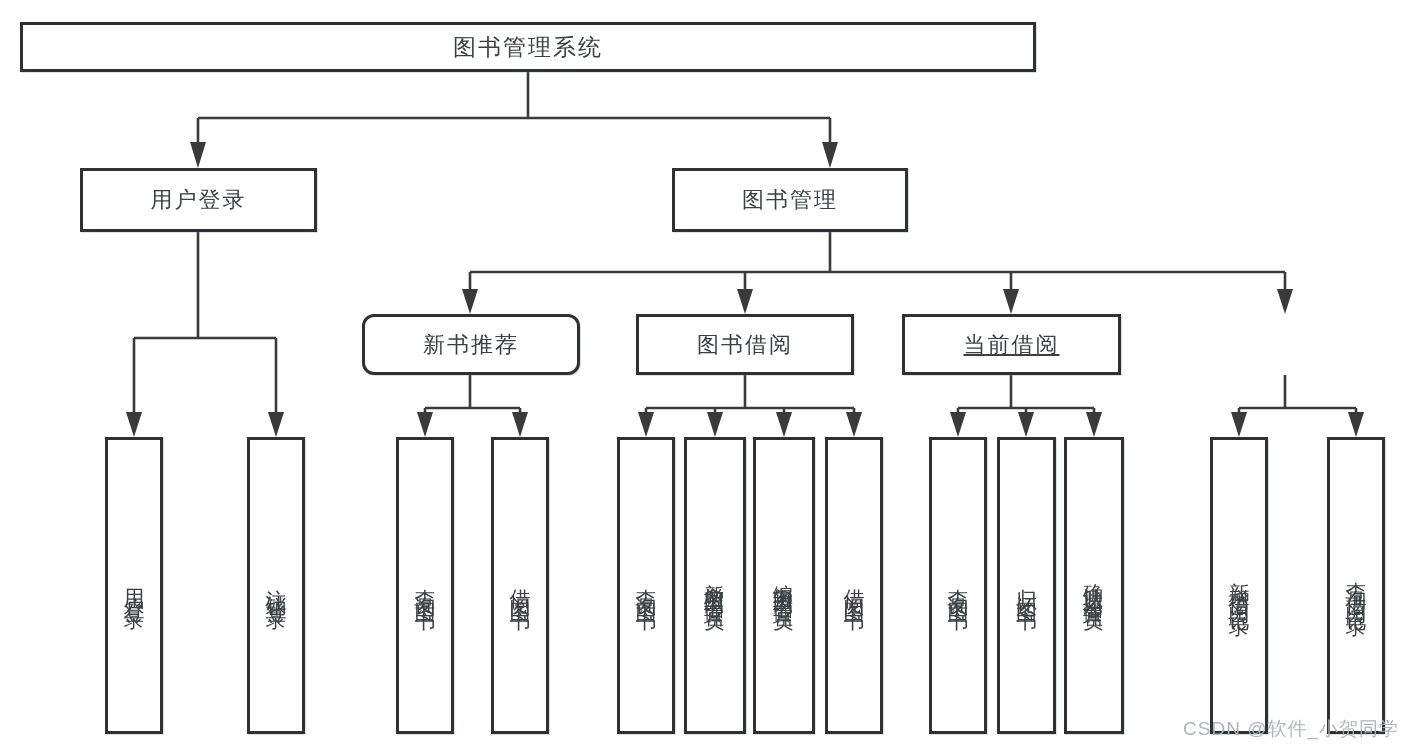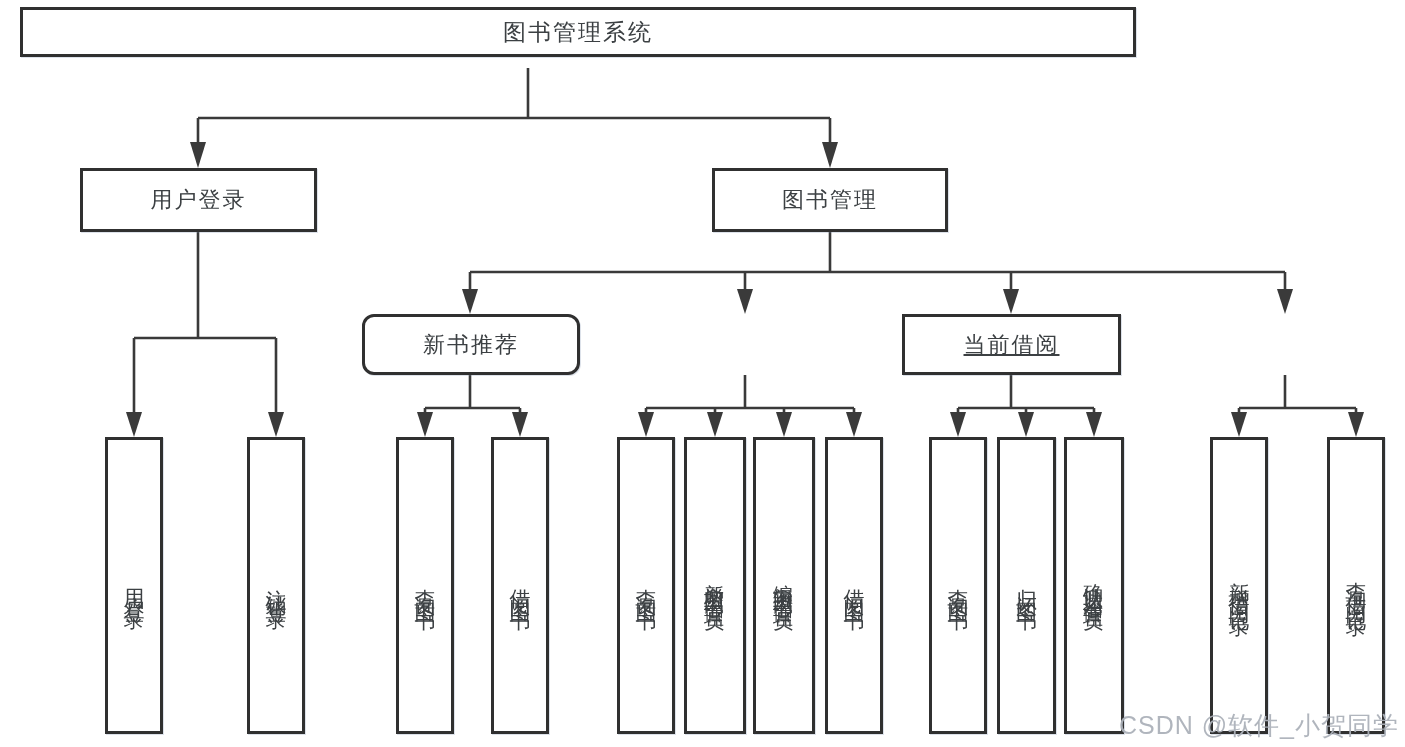--- a/index.html
+++ b/index.html
@@ -52,21 +52,21 @@
     font-size: 21px;
     letter-spacing: 7px;
     color: #3c4043;
     white-space: nowrap;
   }
   .vbox.long span { letter-spacing: 4px; font-size: 20px; }
   .watermark {
     position: absolute;
     right: 6px;
     bottom: 5px;
-    font-size: 25px;
+    font-size: 19px;
     color: rgba(172, 177, 185, 0.95);
     letter-spacing: 1px;
     pointer-events: none;
   }
 </style>
 </head>
 <body>
 
 <div id="canvas">
 
@@ -106,26 +106,27 @@
       <polygon points="776,412 792,412 784,437"></polygon>
       <polygon points="846,412 862,412 854,437"></polygon>
       <polygon points="950,412 966,412 958,437"></polygon>
       <polygon points="1018,412 1034,412 1026,437"></polygon>
       <polygon points="1086,412 1102,412 1094,437"></polygon>
       <polygon points="1231,412 1247,412 1239,437"></polygon>
       <polygon points="1348,412 1364,412 1356,437"></polygon>
     </g>
   </svg>
 
-  <div class="box root" style="left:20px; top:7px; width:1116px; height:50px;">图书管理系统</div>
+  <div class="box root" style="left:20px; top:22px; width:1016px; height:50px;">图书管理系统</div>
 
   <div class="box" style="left:80px; top:168px; width:237px; height:64px;">用户登录</div>
-  <div class="box" style="left:712px; top:168px; width:236px; height:64px;">图书管理</div>
+  <div class="box" style="left:672px; top:168px; width:236px; height:64px;">图书管理</div>
 
   <div class="box" style="left:362px; top:314px; width:218px; height:61px;border-radius:12px;">新书推荐</div>
+  <div class="box" style="left:636px; top:314px; width:218px; height:61px;">图书借阅</div>
   <div class="box" style="left:902px; top:314px; width:219px; height:61px;text-decoration:underline;">当前借阅</div>
 
   <div class="vbox" style="left:105px; top:437px; width:58px; height:297px;">
     <span>用户登录</span>
   </div>
   <div class="vbox" style="left:247px; top:437px; width:58px; height:297px;">
     <span>注销登录</span>
   </div>
 
   <div class="vbox" style="left:396px; top:437px; width:58px; height:297px;">

